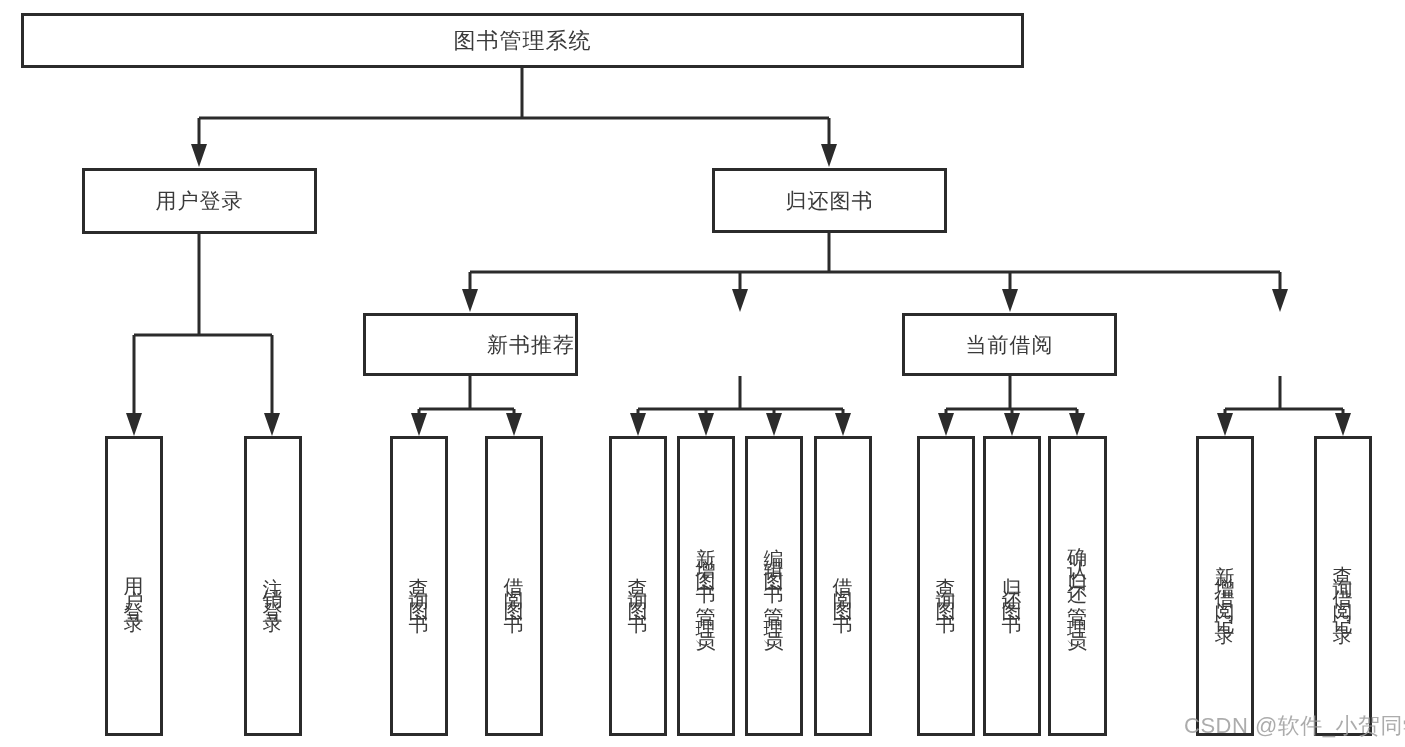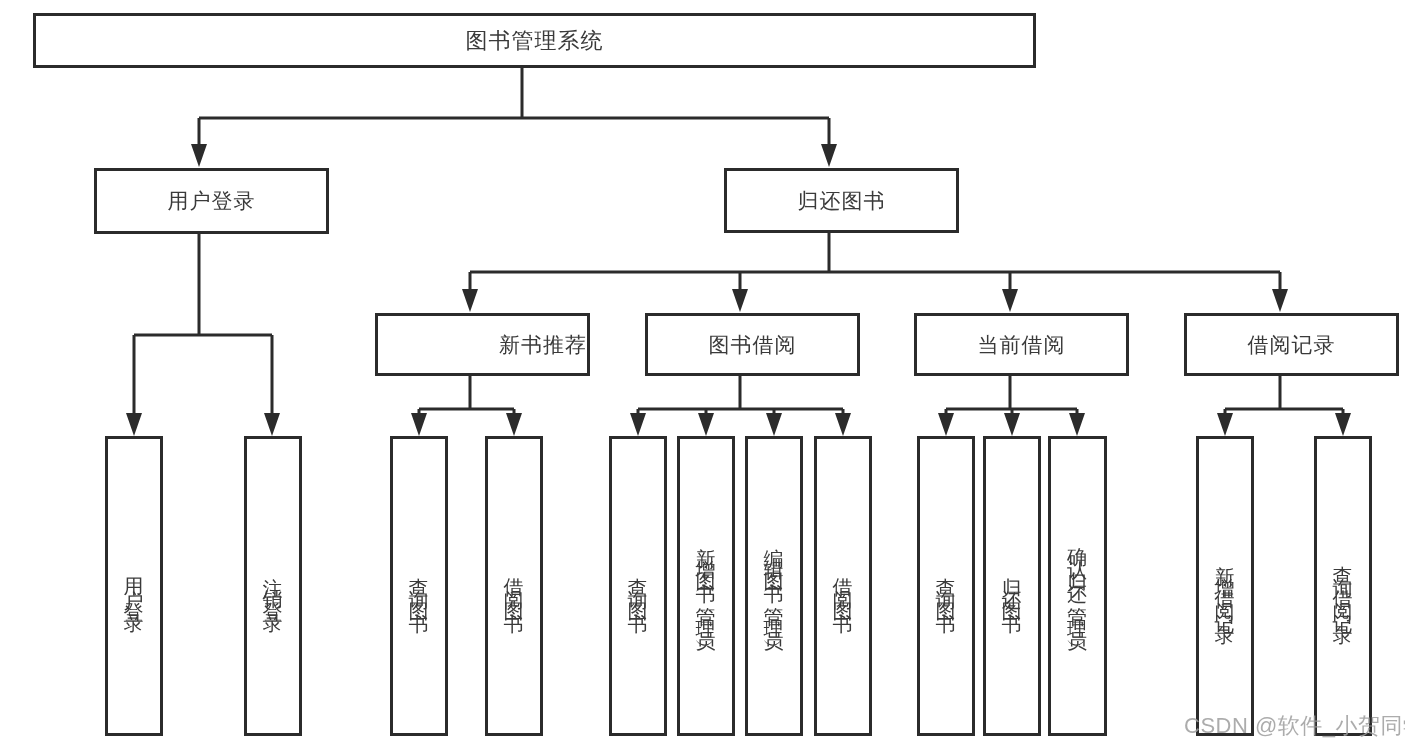--- a/index.html
+++ b/index.html
@@ -15,21 +15,21 @@
     position:absolute;
     box-sizing:border-box;
     border:3px solid #2b2b2b;
     background:#ffffff;
     display:flex;
     align-items:center;
     justify-content:center;
     z-index:2;
     color:#3a3a3a;
   }
-  .hnode{font-size:21px;letter-spacing:1px;margin-left:12px;}
+  .hnode{font-size:21px;letter-spacing:1px;}
   .root{font-size:22px;}
   .vnode span{
     writing-mode:vertical-rl;
     text-orientation:mixed;
     font-size:20px;
     letter-spacing:12px;
     line-height:1;
     color:#3a3a3a;
     white-space:nowrap;
   }
@@ -96,28 +96,22 @@
   <div class="node hnode" style="left:82px;top:168px;width:235px;height:66px;">
     <span>用户登录</span>
   </div>
   <div class="node hnode" style="left:712px;top:168px;width:235px;height:65px;">
     <span>归还图书</span>
   </div>
 
   <div class="node hnode" style="left:363px;top:313px;width:215px;height:63px;justify-content:flex-end;">
     <span>新书推荐</span>
   </div>
-  <div class="node hnode" style="left:633px;top:313px;width:215px;height:63px;">
-    <span>图书借阅</span>
-  </div>
   <div class="node hnode" style="left:902px;top:313px;width:215px;height:63px;">
     <span>当前借阅</span>
-  </div>
-  <div class="node hnode" style="left:1172px;top:313px;width:215px;height:63px;">
-    <span>借阅记录</span>
   </div>
 
   <div class="node vnode" style="left:105px;top:436px;width:58px;height:300px;">
     <span>用户登录</span>
   </div>
   <div class="node vnode" style="left:244px;top:436px;width:58px;height:300px;">
     <span>注销登录</span>
   </div>
 
   <div class="node vnode" style="left:390px;top:436px;width:58px;height:300px;">

